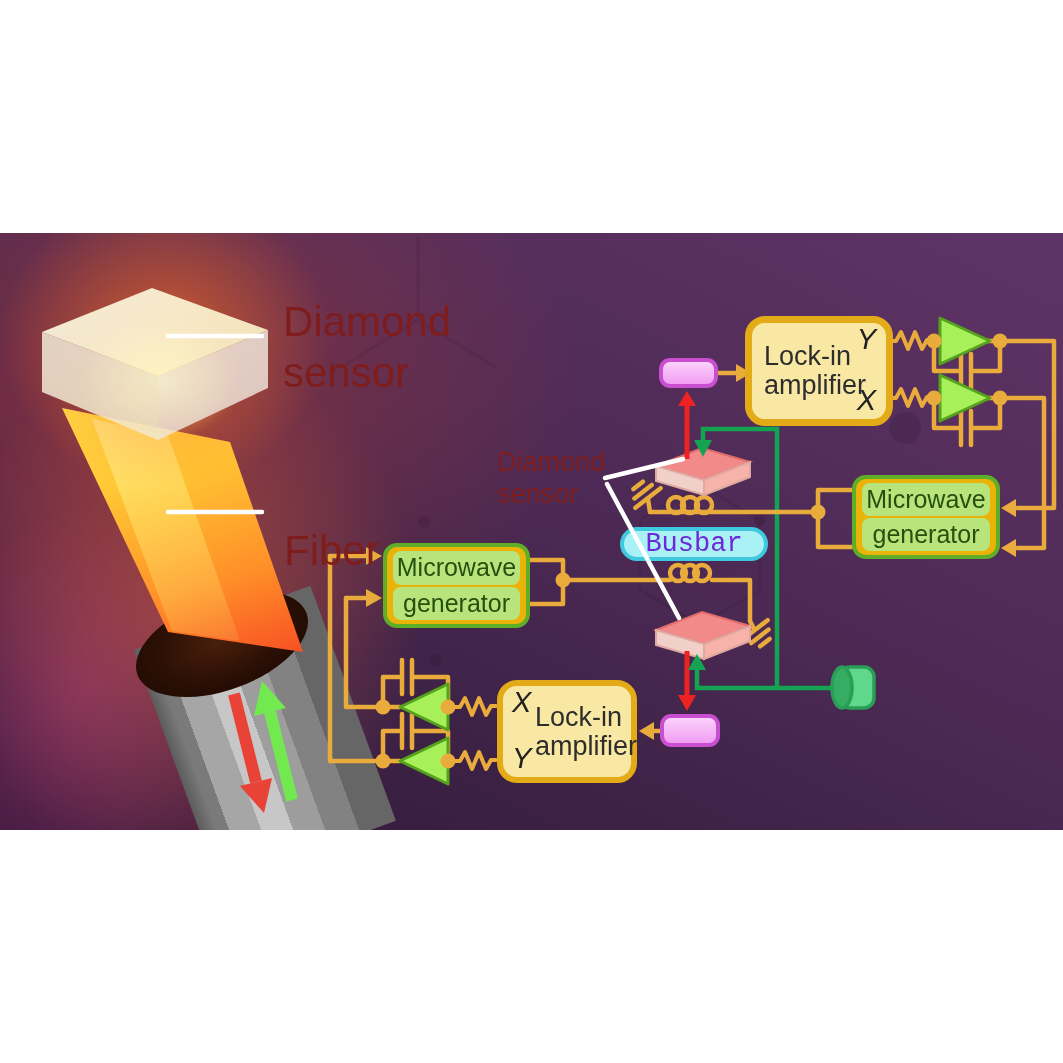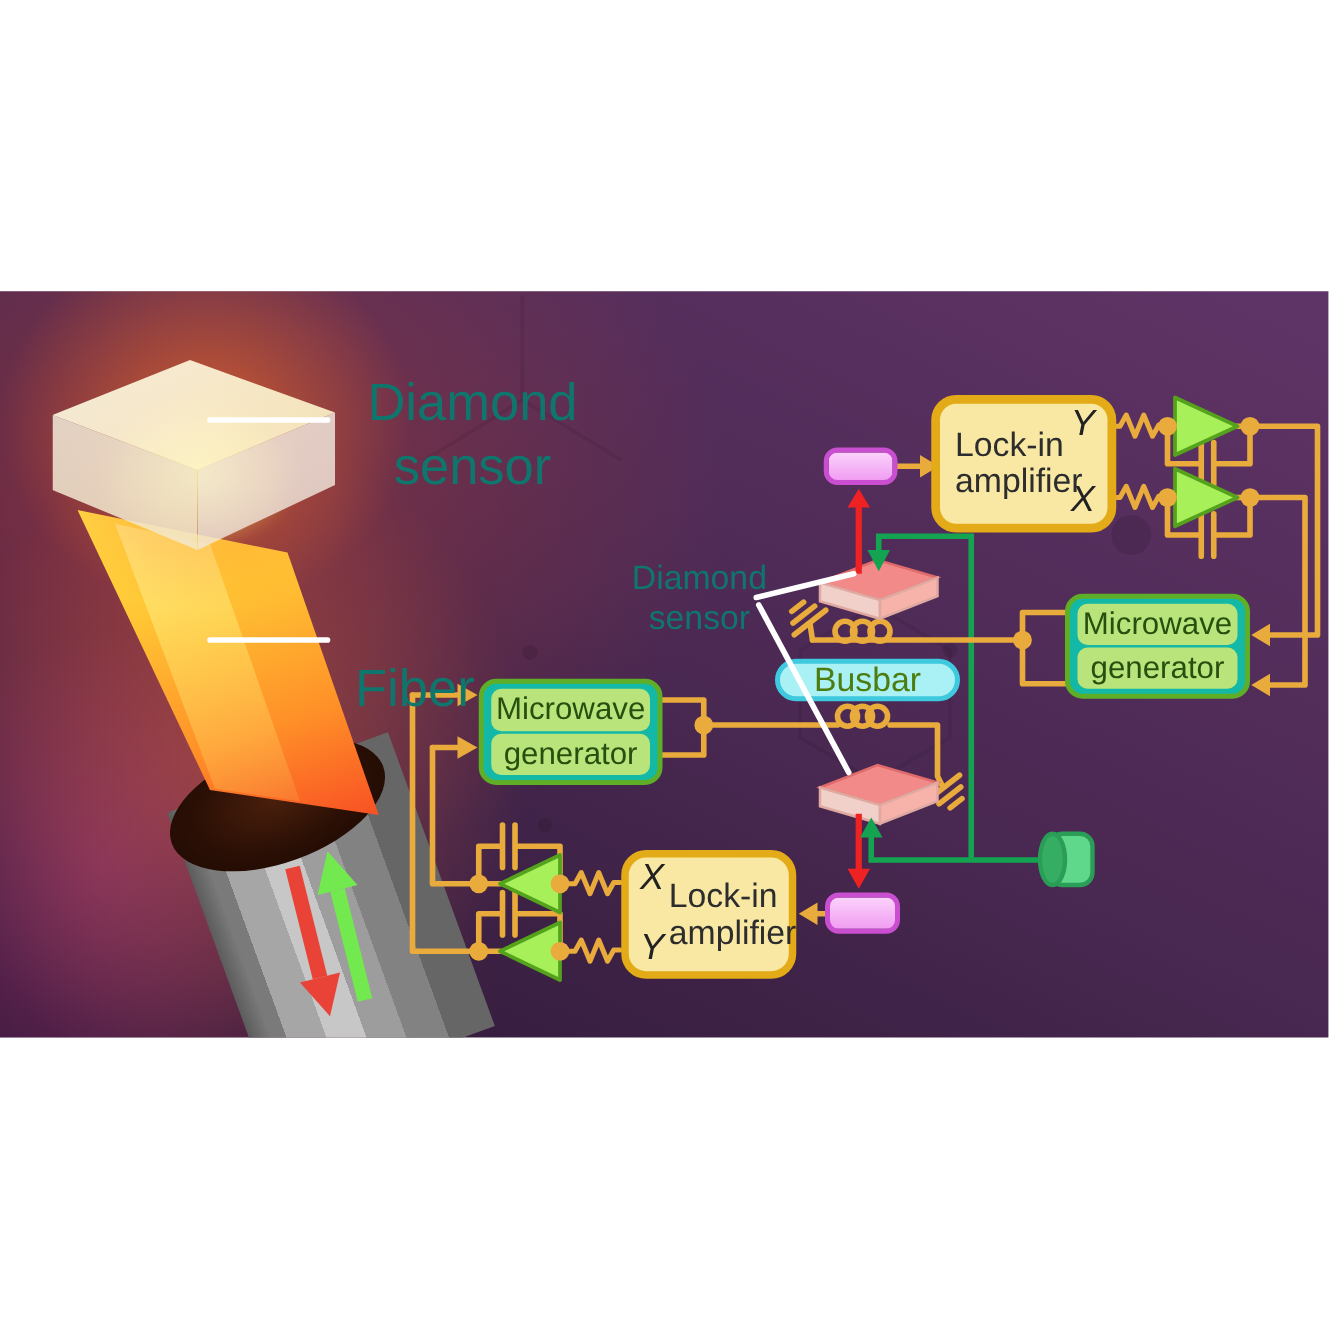--- a/index.html
+++ b/index.html
@@ -41,29 +41,29 @@
   .face-right{clip-path:polygon(268px 97px,158px 143px,158px 207px,268px 155px);
      background:linear-gradient(180deg,rgba(245,240,233,.84),rgba(240,233,222,.78));}
   
   svg.layer{position:absolute;left:0;top:0;pointer-events:none;}
   
   .abs{position:absolute;box-sizing:border-box;}
   .lockin{background:#f8e8a4;border:7px solid #e3ab17;border-radius:20px;}
   .li-title{position:absolute;top:50%;transform:translateY(-50%);font-size:27px;
      line-height:1.08;color:#2d2d2d;}
   .port{position:absolute;font-size:29px;font-style:italic;color:#222;}
-  .mwgen{background:#14b8a6;border:4px solid #5fae27;border-radius:14px;
+  .mwgen{background:#eab308;border:4px solid #5fae27;border-radius:14px;
      padding:4px 6px;display:flex;flex-direction:column;gap:2px;}
   .mw-panel{flex:1;background:#b9e47c;border-radius:8px;display:flex;align-items:center;
      justify-content:center;font-size:25px;color:#274f0d;}
   .busbar{background:#a9f1f5;border:4px solid #3fc9de;border-radius:17px;display:flex;
-     align-items:center;justify-content:center;font-size:27px;color:#4d7c0f;}
+     align-items:center;justify-content:center;font-size:27px;color:#6d28d9;font-family:Liberation Mono, monospace;}
   .photodiode{background:linear-gradient(180deg,#fbd2fb,#f19df2);border:4px solid #c94fd0;
      border-radius:11px;}
-  .wlabel{color:#0f766e;text-align:center;}
+  .wlabel{color:#7f1d1d;}
   .big{font-size:42px;line-height:1.22;}
   .small{font-size:27px;line-height:1.18;}
 </style>
 </head>
 <body>
 
 <div id="page">
 
   <div id="band">
     <div class="glow2"></div>

